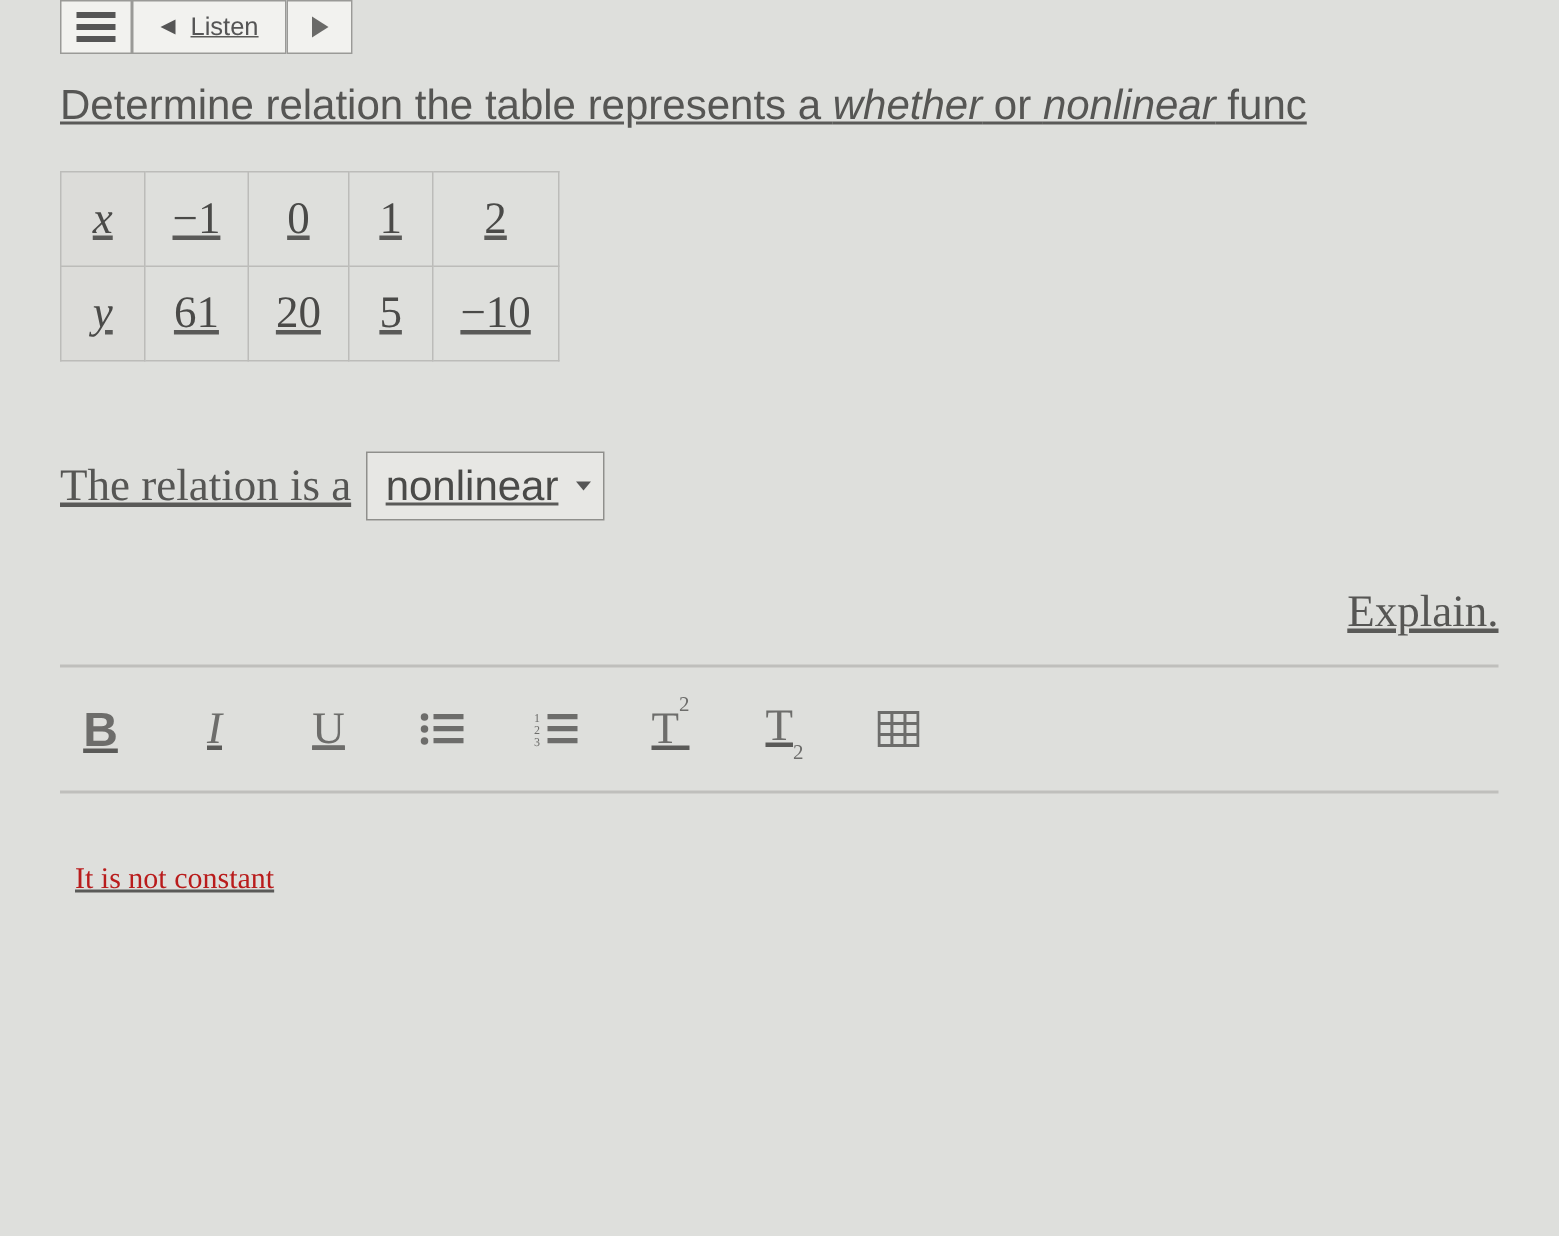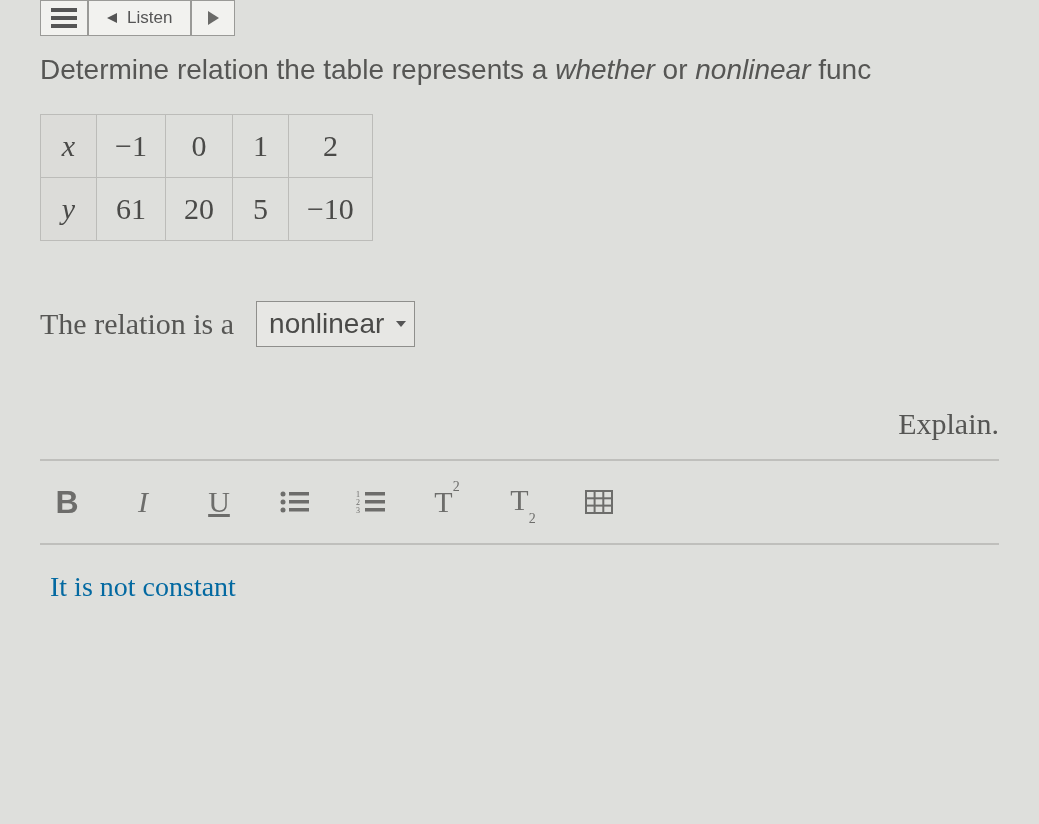--- a/index.html
+++ b/index.html
@@ -8,20 +8,21 @@
     padding: 0;
     width: 1039px;
     height: 824px;
     font-family: Arial, Helvetica, sans-serif;
     background: #dedfdc;
     color: #5a5a58;
     overflow: hidden;
   }
   .page {
     padding: 0 40px 20px 40px;
+    text-decoration: underline;
   }
   .top-controls {
     display: flex;
     align-items: stretch;
     gap: 0;
     margin: 0 0 18px 0;
   }
   .tc-btn {
     border: 1px solid #9a9a97;
     background: #f2f2ef;
@@ -97,24 +98,24 @@
     min-width: 56px;
     font-family: "Times New Roman", serif;
   }
   table.data td.hd {
     font-style: italic;
     background: #dcdcd9;
   }
   .sentence {
     font-size: 30px;
     color:#565654;
-    margin-bottom: 60px;
-    display:flex;
-    align-items:center;
-    gap:22px;
+    margin-bottom: 44px;
+    display:flex;
+    align-items:center;
+    gap:10px;
     font-family: "Times New Roman", serif;
   }
   .dropdown {
     border: 1px solid #8f8f8c;
     padding: 6px 30px 6px 12px;
     font-size: 28px;
     color:#4a4a48;
     position:relative;
     background:#e7e7e4;
     cursor:pointer;
@@ -158,23 +159,23 @@
     font-family: "Times New Roman", serif;
   }
   .tbtn.bold { font-weight:bold; font-family: Arial,sans-serif; font-size:32px;}
   .tbtn.ital { font-style:italic; }
   .tbtn.und  { text-decoration: underline; }
   .tbtn svg { display:block; }
   .tbtn .sup { font-size:30px; position:relative; }
   .tbtn .sup sup { font-size:14px; position:relative; top:-10px; }
   .tbtn .sub sub { font-size:14px; position:relative; bottom:-6px; }
   .editor-body {
-    padding: 26px 10px;
-    font-size: 28px;
-    color:#0369a1;
+    padding: 46px 10px;
+    font-size: 20px;
+    color:#b91c1c;
     min-height: 90px;
     font-family: "Times New Roman", serif;
   }
 </style>
 </head>
 <body>
 
 <div class="page">
 
   <div class="top-controls">

